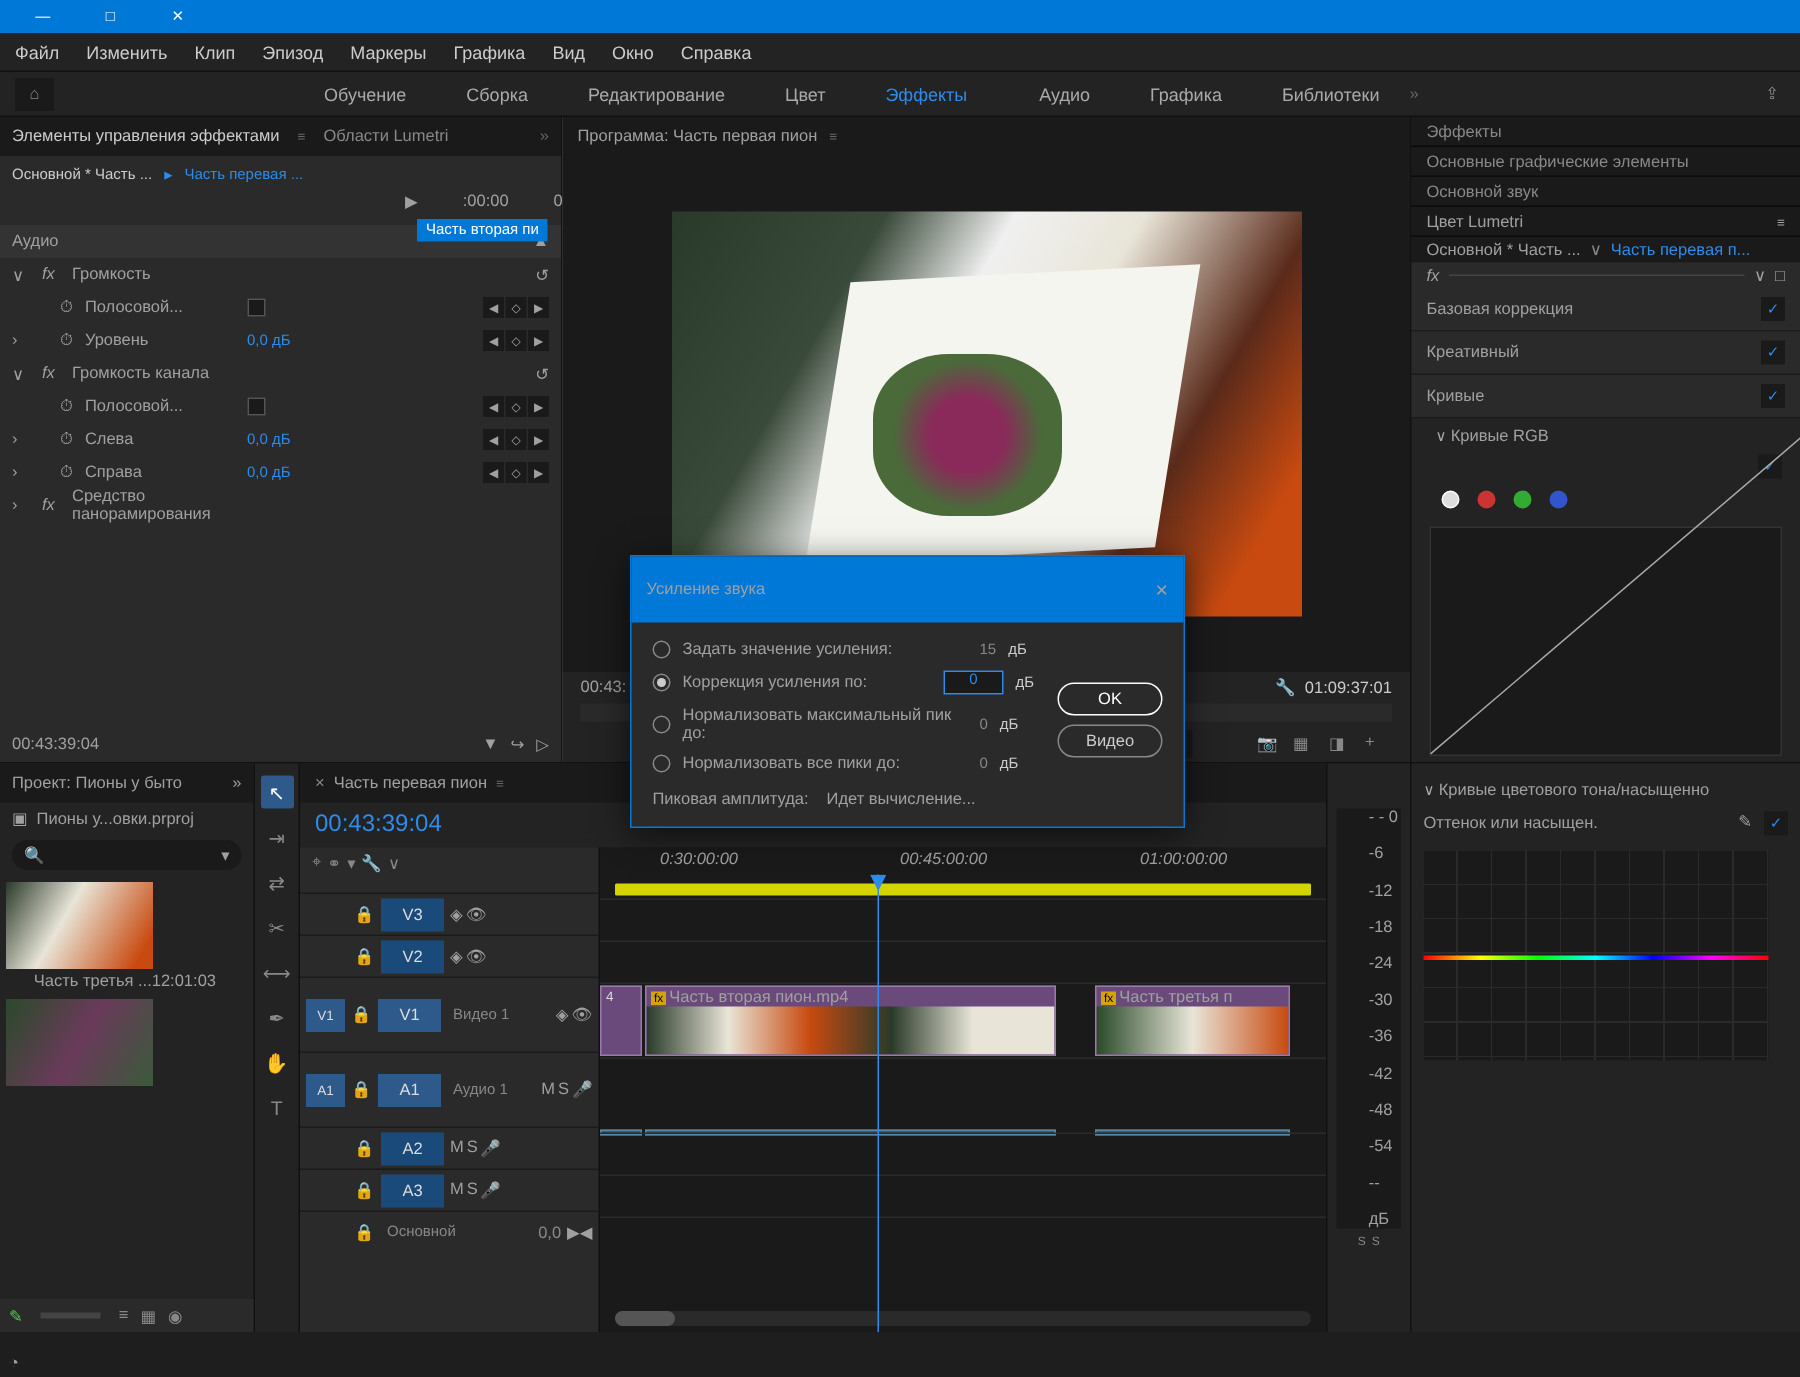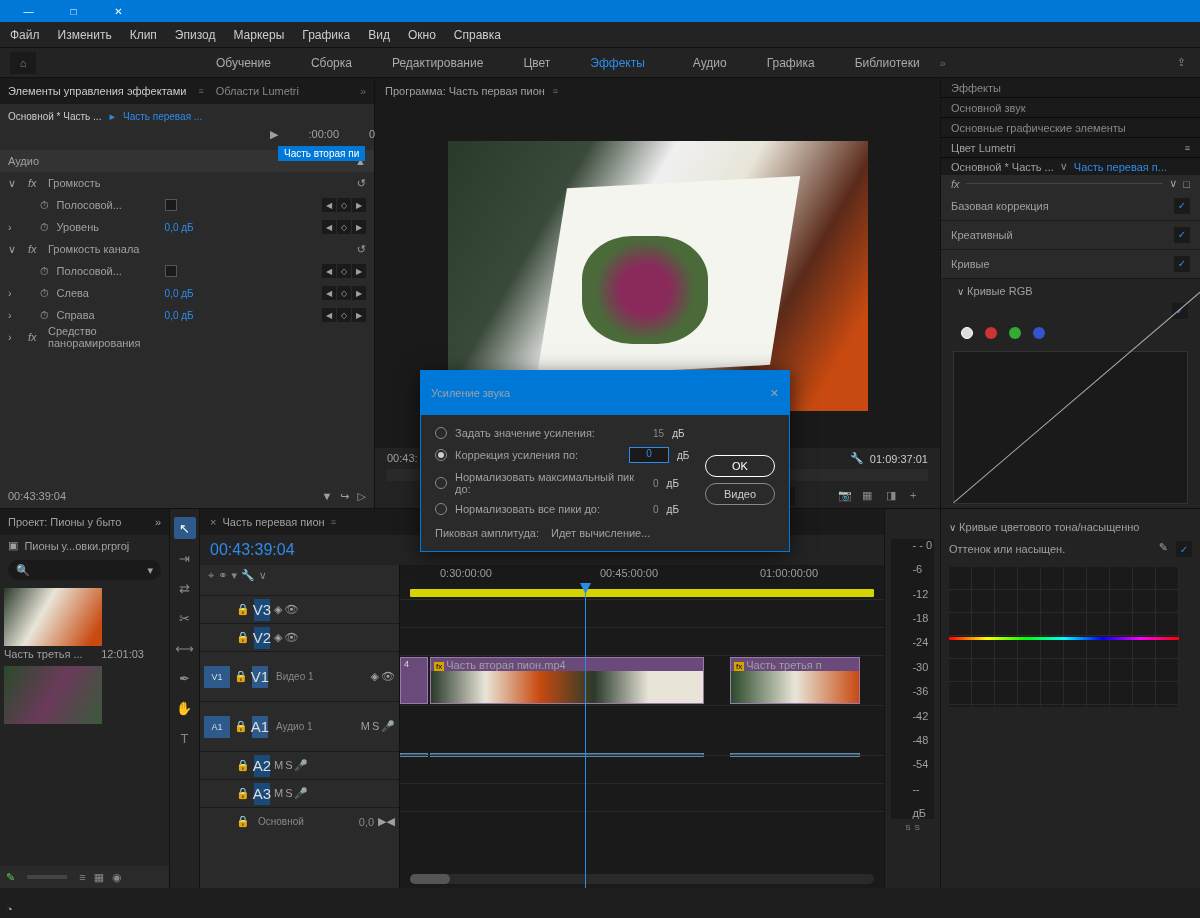--- a/index.html
+++ b/index.html
@@ -68,46 +68,46 @@
 .curve-line::after { content: ''; position: absolute; left: 0; bottom: 0; width: 141%; height: 1px; background: #aaa; transform-origin: left bottom; transform: rotate(-40.5deg); }
 .bottom-area { display: flex; height: 380px; border-top: 1px solid #111; }
 .project-panel { width: 170px; background: #232323; border-right: 1px solid #111; display: flex; flex-direction: column; }
 .proj-tab { height: 26px; background: #1a1a1a; padding: 0 8px; font-size: 10px; display: flex; align-items: center; justify-content: space-between; color: #888; }
 .proj-name { padding: 4px 8px; display: flex; align-items: center; gap: 6px; font-size: 10px; }
 .proj-search { margin: 4px 8px; height: 20px; background: #1a1a1a; border-radius: 10px; display: flex; align-items: center; padding: 0 8px; gap: 6px; }
 .proj-items { flex: 1; padding: 4px; display: flex; flex-direction: column; gap: 6px; overflow: hidden; }
 .proj-item { display: flex; flex-direction: column; gap: 2px; }
 .proj-thumb { width: 98px; height: 58px; background: linear-gradient(120deg, #2a3a2a, #e8e5d8 40%, #c84a10 90%); position: relative; }
 .proj-thumb::after { content: ''; position: absolute; right: 2px; bottom: 2px; font-size: 7px; color: #2d8ceb; }
-.proj-meta { display: flex; justify-content: space-between; font-size: 9px; color: #aaa; width: 140px; }
+.proj-meta { display: flex; justify-content: flex-end; font-size: 9px; color: #aaa; width: 140px; }
 .proj-footer { height: 22px; background: #2a2a2a; display: flex; align-items: center; padding: 0 6px; gap: 8px; }
 .proj-footer div { color: #888; font-size: 11px; }
 .tool-panel { width: 30px; background: #232323; border-right: 1px solid #111; display: flex; flex-direction: column; align-items: center; gap: 8px; padding-top: 8px; }
 .tool-btn { width: 22px; height: 22px; display: flex; align-items: center; justify-content: center; color: #888; font-size: 13px; }
 .tool-btn.active { background: #2d5a8a; color: #fff; border-radius: 2px; }
 .timeline-panel { flex: 1; background: #232323; display: flex; flex-direction: column; }
 .tl-header { height: 26px; background: #1a1a1a; padding: 0 10px; font-size: 11px; display: flex; align-items: center; color: #888; gap: 6px; }
 .tl-header::before { content: '×'; color: #888; }
 .tl-time-display { height: 30px; padding: 0 10px; display: flex; align-items: center; }
 .tl-time-big { font-size: 16px; color: #2d8ceb; }
 .tl-content { flex: 1; display: flex; }
 .tl-left { width: 200px; background: #2a2a2a; border-right: 1px solid #111; display: flex; flex-direction: column; }
 .tl-toolbar-icons { display: flex; gap: 4px; padding: 4px 8px; height: 22px; }
 .tl-toolbar-icons span { color: #888; font-size: 11px; }
 .track-header { height: 28px; display: flex; align-items: center; gap: 4px; padding: 0 4px; border-top: 1px solid #1a1a1a; font-size: 9px; }
 .track-header.tall { height: 50px; }
 .track-src { width: 26px; height: 22px; background: #2d5a8a; display: flex; align-items: center; justify-content: center; color: #ddd; font-size: 9px; }
 .track-lock { width: 14px; color: #888; }
-.track-tgt { width: 16px; height: 22px; background: #2d5a8a; display: flex; align-items: center; justify-content: center; color: #ddd; font-size: 15px; }
+.track-tgt { width: 42px; height: 22px; background: #2d5a8a; display: flex; align-items: center; justify-content: center; color: #ddd; font-size: 11px; }
 .track-tgt.dark { background: #1a4a7a; }
 .track-label { flex: 1; color: #888; font-size: 10px; padding-left: 4px; }
 .track-toggles { display: flex; gap: 2px; font-size: 9px; color: #666; }
 .tl-right { flex: 1; background: #1a1a1a; position: relative; overflow: hidden; }
 .tl-ruler { height: 22px; background: #1a1a1a; display: flex; position: relative; font-size: 10px; color: #888; padding-left: 10px; }
-.tl-ruler span { position: absolute; top: 2px; }
+.tl-ruler span { position: absolute; top: 2px; font-style: italic; }
 .tl-workarea { position: absolute; left: 10px; top: 24px; right: 10px; height: 8px; background: linear-gradient(to right, #d4d400 0%, #d4d400 100%); border-radius: 1px; }
 .tl-playhead { position: absolute; top: 18px; bottom: 0; width: 1px; background: #2d8ceb; z-index: 10; }
 .tl-playhead::before { content: ''; position: absolute; top: 0; left: -5px; width: 11px; height: 11px; background: #2d8ceb; clip-path: polygon(0 0, 100% 0, 50% 100%); }
 .tl-tracks-area { position: absolute; top: 34px; left: 0; right: 0; bottom: 20px; }
 .tl-track { height: 28px; border-top: 1px solid #2a2a2a; position: relative; }
 .tl-track.tall { height: 50px; }
 .clip { position: absolute; top: 1px; bottom: 1px; background: #6a4a7a; border: 1px solid #9a7aaa; font-size: 9px; color: #ddd; padding: 1px 3px; overflow: hidden; }
 .clip.audio { background: #3a5a6a; border-color: #5a8aaa; margin-top: 46px; }
 .clip .fx-badge { display: inline-block; background: #d4a400; color: #000; padding: 0 2px; font-size: 8px; margin-right: 2px; }
 .clip-thumb-strip { position: absolute; left: 0; bottom: 0; right: 0; height: 32px; background: linear-gradient(to right, #2a3a2a 0%, #e8e5d8 20%, #c84a10 40%, #2a3a2a 60%, #e8e5d8 80%); }
@@ -320,22 +320,22 @@
         <div>📷</div>
         <div>▦</div>
         <div>◨</div>
         <div>+</div>
       </div>
     </div>
   </div>
 
   <div class="right-panel">
     <div class="rp-tab">Эффекты</div>
+    <div class="rp-tab">Основные графические элементы</div>
     <div class="rp-tab">Основной звук</div>
-    <div class="rp-tab">Основные графические элементы</div>
     <div class="rp-tab" style="color:#ccc;justify-content:space-between;">
         <span>Цвет Lumetri</span>
         <span style="font-size:9px;">≡</span>
       </div>
     <div class="rp-source">
         <span>Основной * Часть ...</span>
         <span style="color:#888;">∨</span>
         <span class="blue">Часть перевая п...</span>
       </div>
     <div class="rp-fx">

